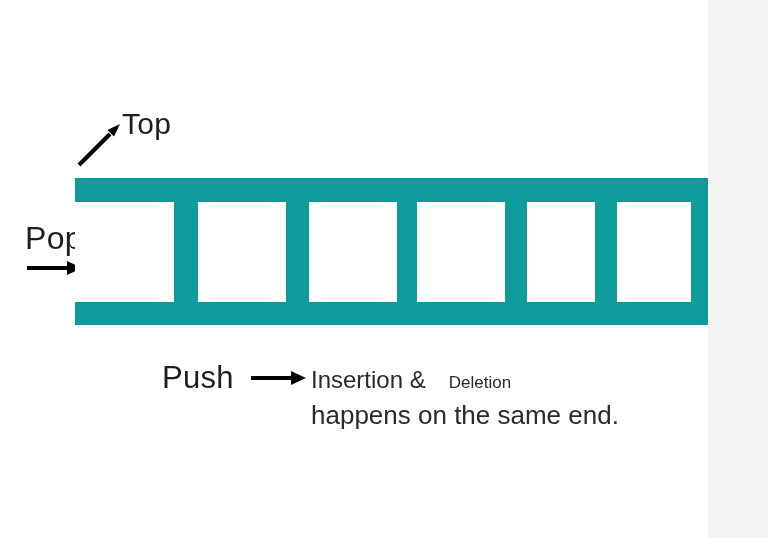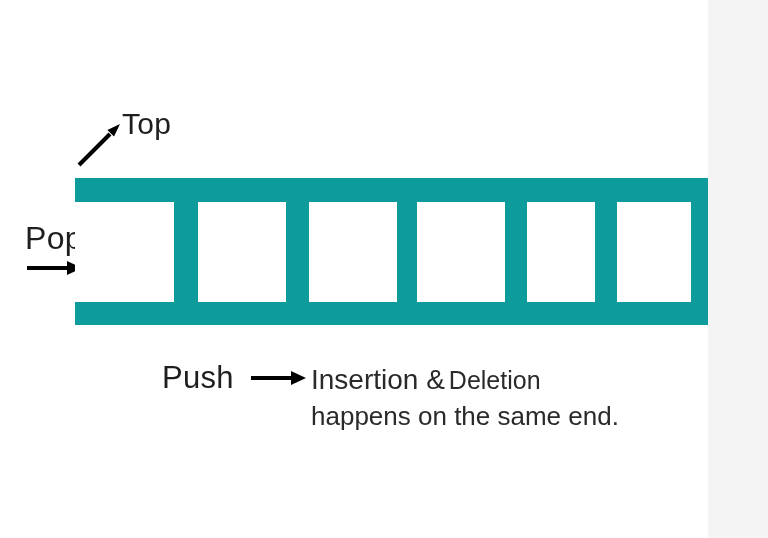--- a/index.html
+++ b/index.html
@@ -55,22 +55,22 @@
   .cell-4    {left:452px; width:68px;}
   .cell-5    {left:542px; width:74px;}
 
   .caption{
     position:absolute;
     left:311px; top:363px;
     line-height:33px;
     color:#2a2a2a;
     white-space:nowrap;
   }
-  .caption .line1-main{font-size:28px;}
-  .caption .line1-sub {font-size:25px; margin-left:4px;}
+  .caption .line1-main{font-size:24px;}
+  .caption .line1-sub {font-size:17px; margin-left:23px;}
   .caption .line2     {font-size:26px;}
 </style>
 </head>
 <body>
 
 <div class="canvas">
 
   <div class="label label-top">Top</div>
   <svg class="arrow-svg arrow-top" viewBox="0 0 54 54" aria-hidden="true">
     <line x1="5" y1="48" x2="36" y2="17"></line>

